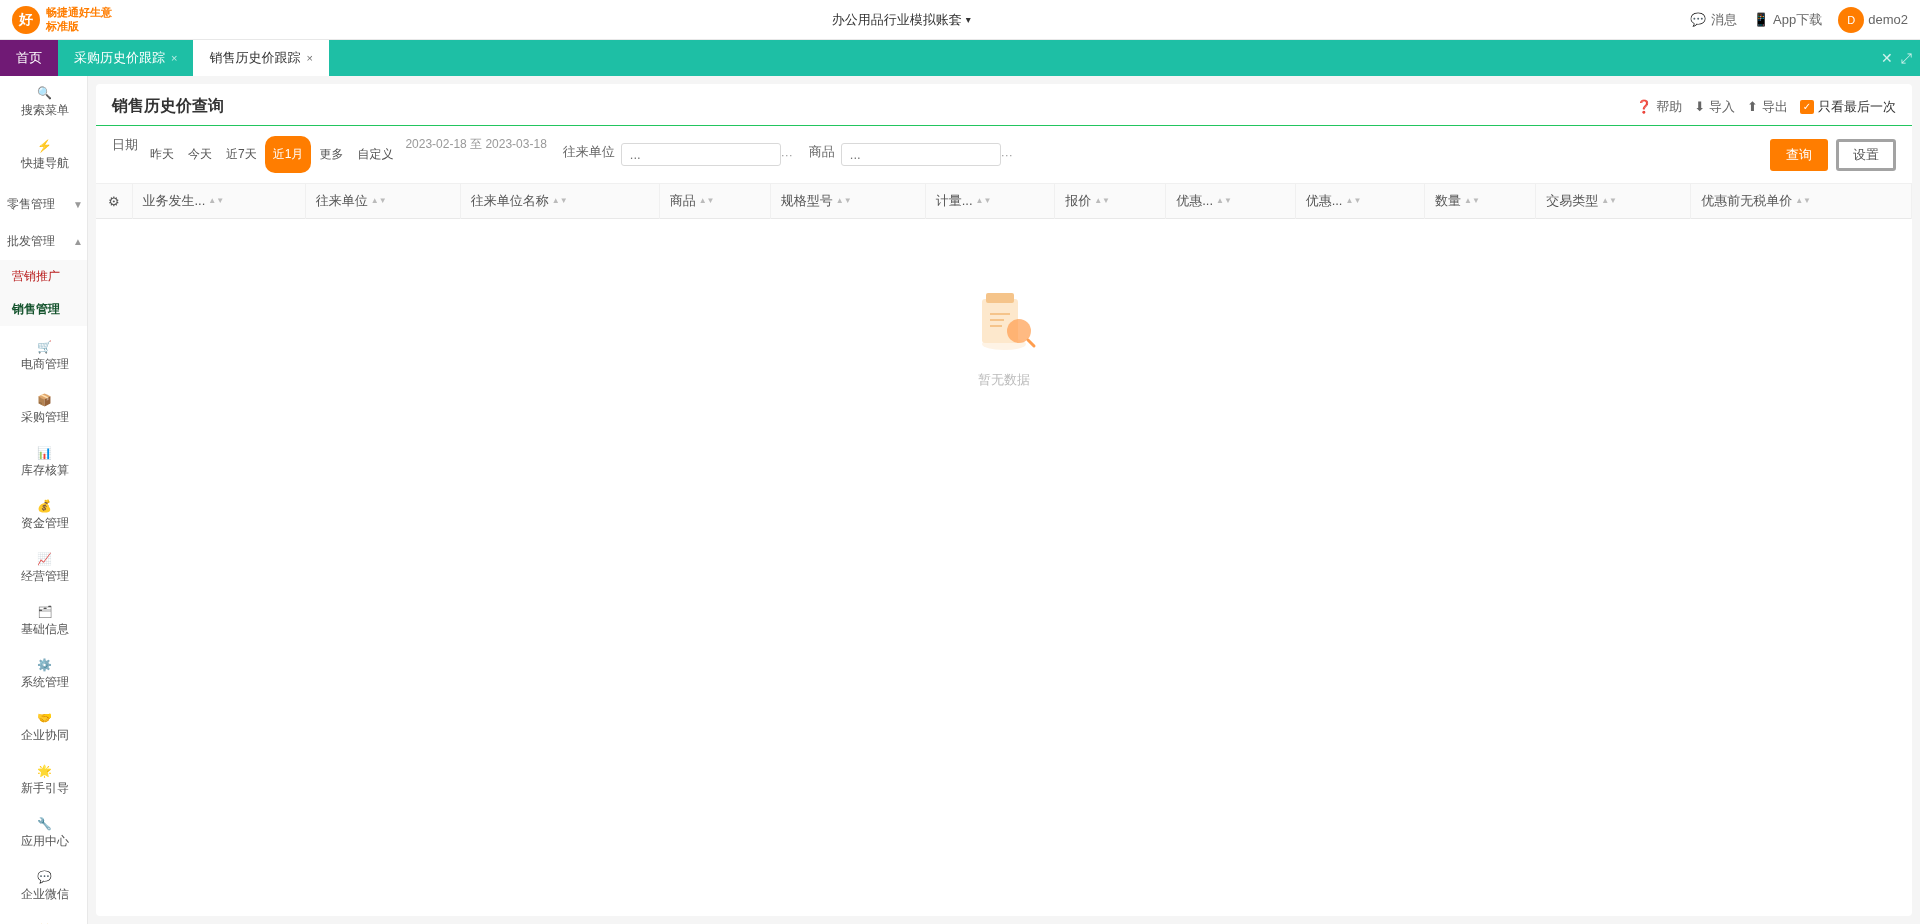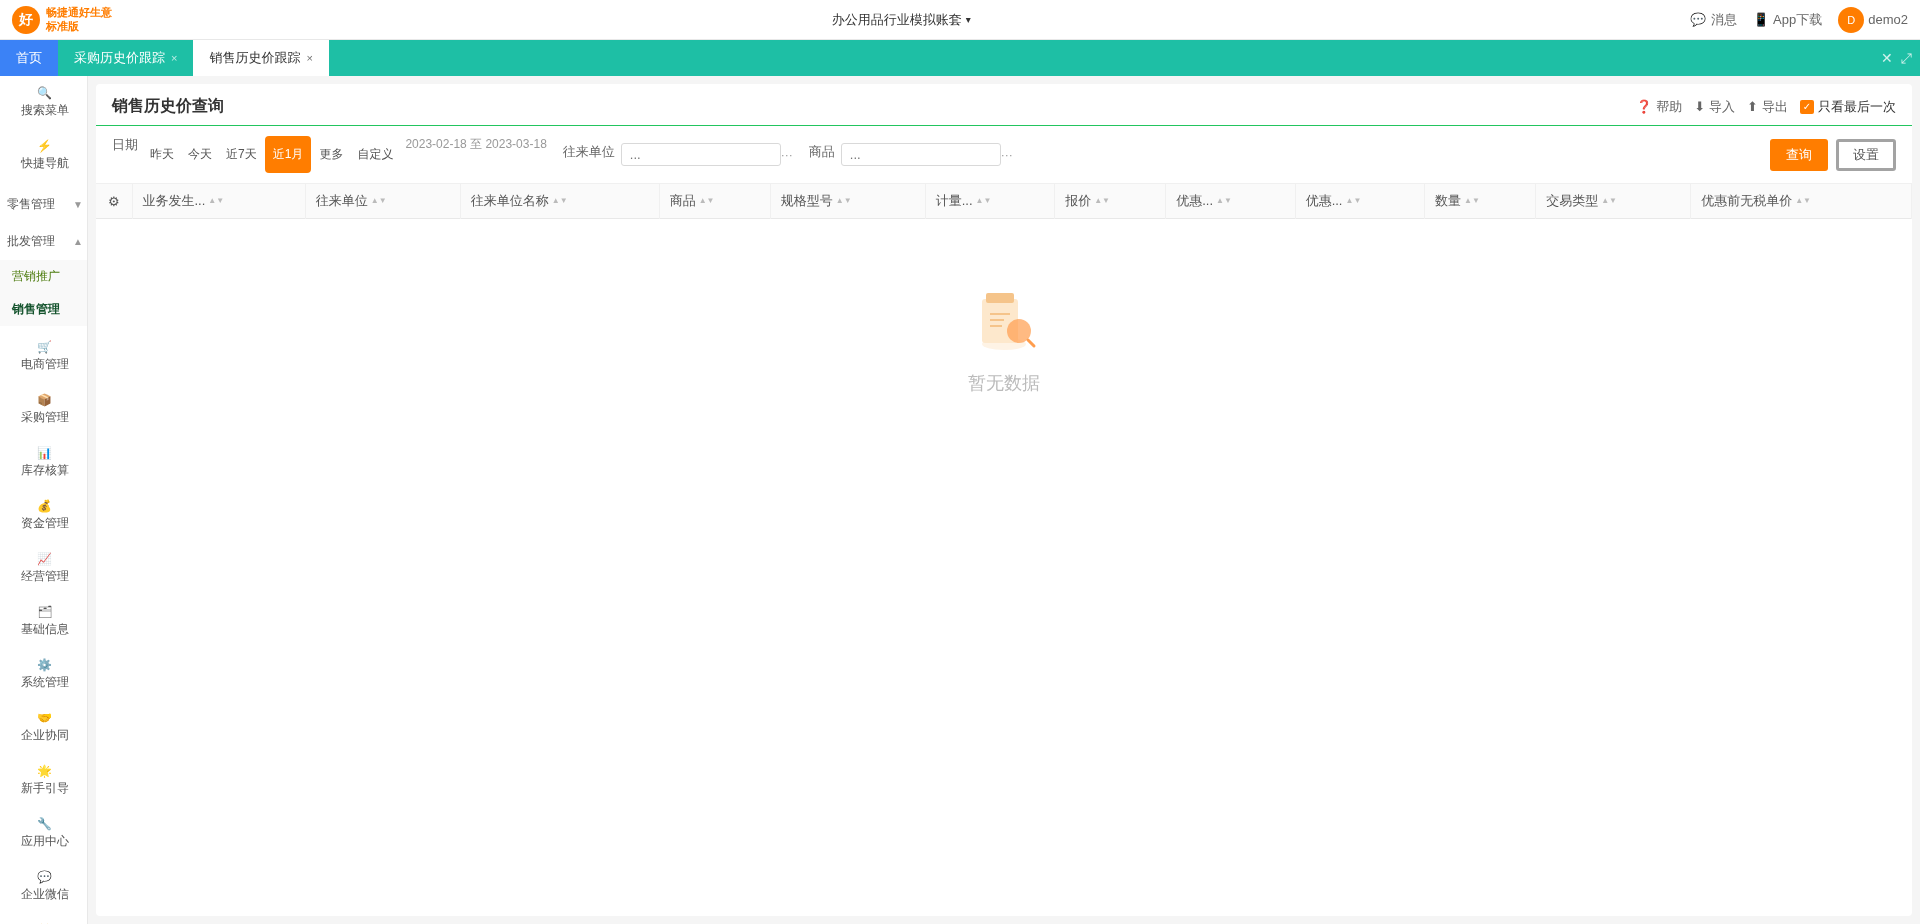--- a/index.html
+++ b/index.html
@@ -87,21 +87,21 @@
     .tab {
       display: flex;
       align-items: center;
       padding: 0 16px;
       color: white;
       font-size: 13px;
       cursor: pointer;
       gap: 6px;
       white-space: nowrap;
     }
-    .tab.home { background: #3b82f6; text-align: right; }
+    .tab.home { background: #701a75; text-align: right; }
     .tab.active { background: #fff; color: #333; }
     .tab-close {
       font-size: 11px;
       opacity: 0.7;
       cursor: pointer;
     }
     .tab-spacer { flex: 1; }
     .tab-actions {
       display: flex;
       align-items: center;
@@ -152,21 +152,21 @@
       height: 1px;
       background: #eee;
       margin: 2px 8px;
     }
     .sidebar-sub {
       background: #f9f9f9;
     }
     .sidebar-sub-item {
       padding: 8px 12px;
       cursor: pointer;
-      color: #4d7c0f;
+      color: #b91c1c;
       font-size: 12px;
     }
     .sidebar-sub-item.active { color: #14532d; font-weight: bold; }
 
     
     .content {
       flex: 1;
       display: flex;
       flex-direction: column;
       overflow: hidden;
@@ -254,21 +254,21 @@
     .date-btn {
       padding: 2px 6px;
       font-size: 12px;
       color: #555;
       cursor: pointer;
       border-radius: 2px;
     }
     .date-btn.active {
       background: #ff7d00;
       color: white;
-      border-radius: 4px;
+      border-radius: 10px;
       padding: 10px 8px;
     }
     .date-range-text {
       font-size: 12px;
       color: #999;
     }
     .filter-input-wrap {
       display: flex;
       align-items: center;
       gap: 4px;
@@ -362,21 +362,21 @@
       justify-content: center;
       padding: 60px 20px;
       color: #999;
     }
     .empty-icon {
       width: 80px;
       height: 80px;
       margin-bottom: 12px;
     }
     .empty-text {
-      font-size: 18px;
+      font-size: 13px;
       color: #bbb;
     }
   </style>
 </head>
 <body>
 
 <div class="top-bar">
   <div class="top-bar-left">
     <div class="logo-area">
       <div class="logo-icon">好</div>

